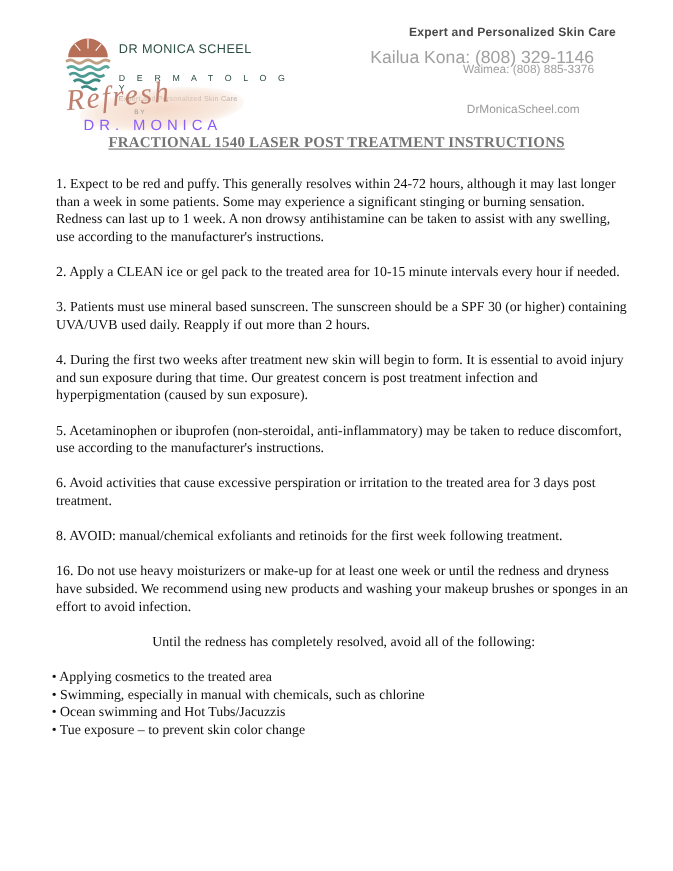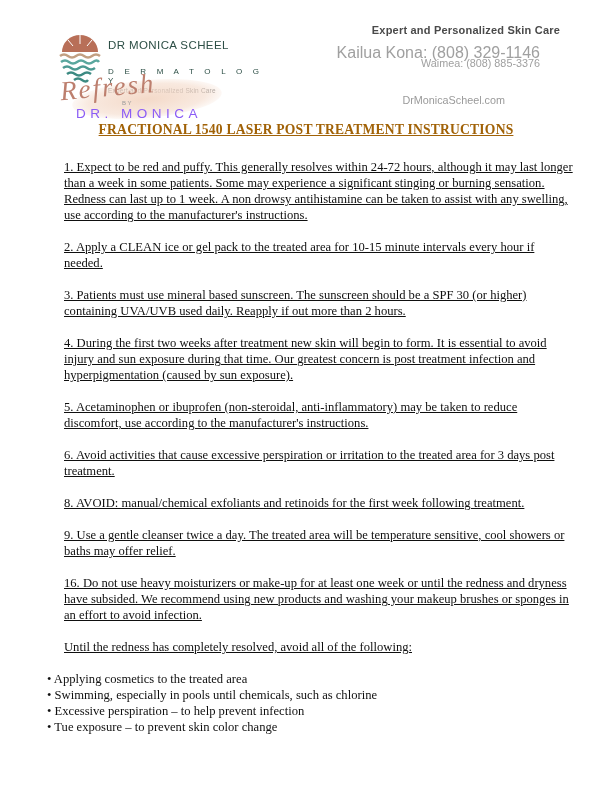--- a/index.html
+++ b/index.html
@@ -42,37 +42,37 @@
   }
   .refresh-name{
     position:absolute;left:26px;top:34px;
     font-family:"Liberation Sans",sans-serif;font-size:13.5px;color:#8b5cf6;letter-spacing:4.5px;
   }
 
   .contact{position:absolute;top:0;right:0;width:300px;font-family:"Liberation Sans",sans-serif;}
   .contact-tagline{position:absolute;top:24px;right:52px;font-size:11px;font-weight:bold;color:#4a4a4a;letter-spacing:0.2px;white-space:nowrap;}
   .contact-phone1{position:absolute;top:44px;right:72px;font-size:16px;color:#a0a0a0;white-space:nowrap;}
   .contact-phone2{position:absolute;top:57px;right:72px;font-size:10.8px;color:#a0a0a0;white-space:nowrap;}
-  .contact-web{position:absolute;top:94px;right:107px;font-size:10.8px;color:#9a9a9a;white-space:nowrap;}
+  .contact-web{position:absolute;top:94px;right:85px;font-size:10.8px;color:#9a9a9a;white-space:nowrap;}
 
   
   .doc-title{
     position:absolute;left:0;top:122px;width:612px;
     text-align:center;
     font-size:13.6px;font-weight:bold;text-decoration:underline;
-    letter-spacing:0.2px;color:#a16207;
+    letter-spacing:0.2px;color:#737373;
   }
 
   
   .body-text{
     position:absolute;left:47px;top:159px;width:527px;
     font-size:12.6px;line-height:16px;color:#0f0f0f;
   }
-  .body-text p{margin:0 0 16px 17px;padding:0;text-decoration:underline;}
-  .avoid-intro{margin:0;}
+  .body-text p{margin:0 0 16px 4px;padding:0;}
+  .avoid-intro{margin:0;text-align:center;}
   .avoid-item{margin:0;}
 </style>
 </head>
 <body>
 
 <div class="page">
 
   <div class="header">
 
     <div class="emblem">
@@ -114,23 +114,22 @@
   <div class="doc-title">FRACTIONAL 1540 LASER POST TREATMENT INSTRUCTIONS</div>
 
   <div class="body-text">
     <p>1. Expect to be red and puffy. This generally resolves within 24-72 hours, although it may last longer than a week in some patients. Some may experience a significant stinging or burning sensation. Redness can last up to 1 week. A non drowsy antihistamine can be taken to assist with any swelling, use according to the manufacturer's instructions.</p>
     <p>2. Apply a CLEAN ice or gel pack to the treated area for 10-15 minute intervals every hour if needed.</p>
     <p>3. Patients must use mineral based sunscreen. The sunscreen should be a SPF 30 (or higher) containing UVA/UVB used daily. Reapply if out more than 2 hours.</p>
     <p>4. During the first two weeks after treatment new skin will begin to form. It is essential to avoid injury and sun exposure during that time. Our greatest concern is post treatment infection and hyperpigmentation (caused by sun exposure).</p>
     <p>5. Acetaminophen or ibuprofen (non-steroidal, anti-inflammatory) may be taken to reduce discomfort, use according to the manufacturer's instructions.</p>
     <p>6. Avoid activities that cause excessive perspiration or irritation to the treated area for 3 days post treatment.</p>
     <p>8. AVOID: manual/chemical exfoliants and retinoids for the first week following treatment.</p>
-    <p>9. Use a gentle cleanser twice a day. The treated area will be temperature sensitive, cool showers or baths may offer relief.</p>
     <p>16. Do not use heavy moisturizers or make-up for at least one week or until the redness and dryness have subsided. We recommend using new products and washing your makeup brushes or sponges in an effort to avoid infection.</p>
 
     <p class="avoid-intro">Until the redness has completely resolved, avoid all of the following:</p>
     <div class="avoid-item">• Applying cosmetics to the treated area</div>
-    <div class="avoid-item">• Swimming, especially in pools until chemicals, such as chlorine</div>
-    <div class="avoid-item">• Excessive perspiration – to help prevent infection</div>
+    <div class="avoid-item">• Swimming, especially in manual with chemicals, such as chlorine</div>
+    <div class="avoid-item">• Ocean swimming and Hot Tubs/Jacuzzis</div>
     <div class="avoid-item">• Tue exposure – to prevent skin color change</div>
   </div>
 
 </div>
 
 </body></html>

